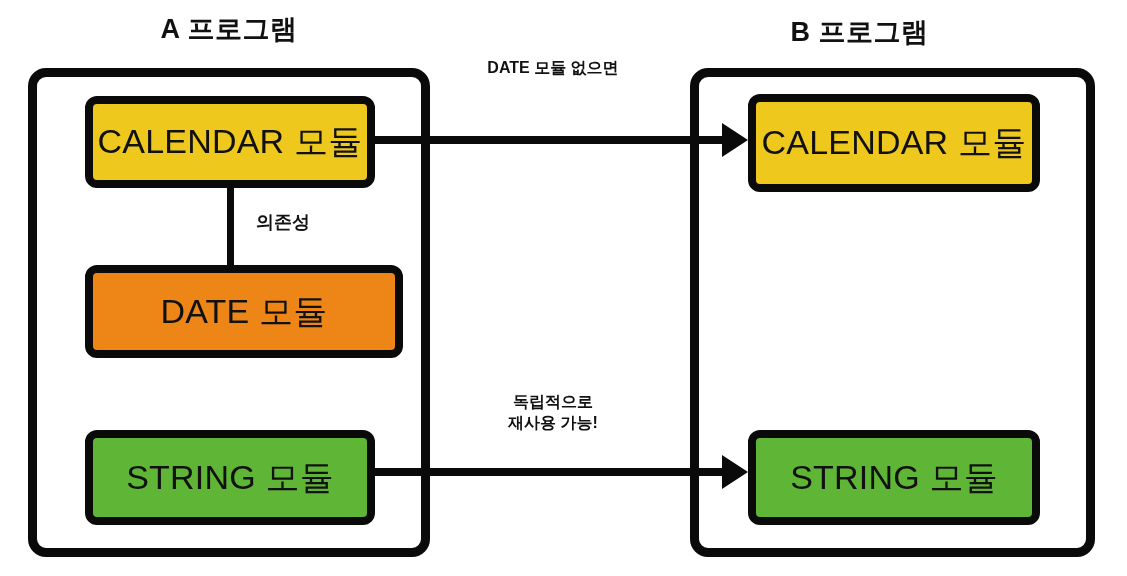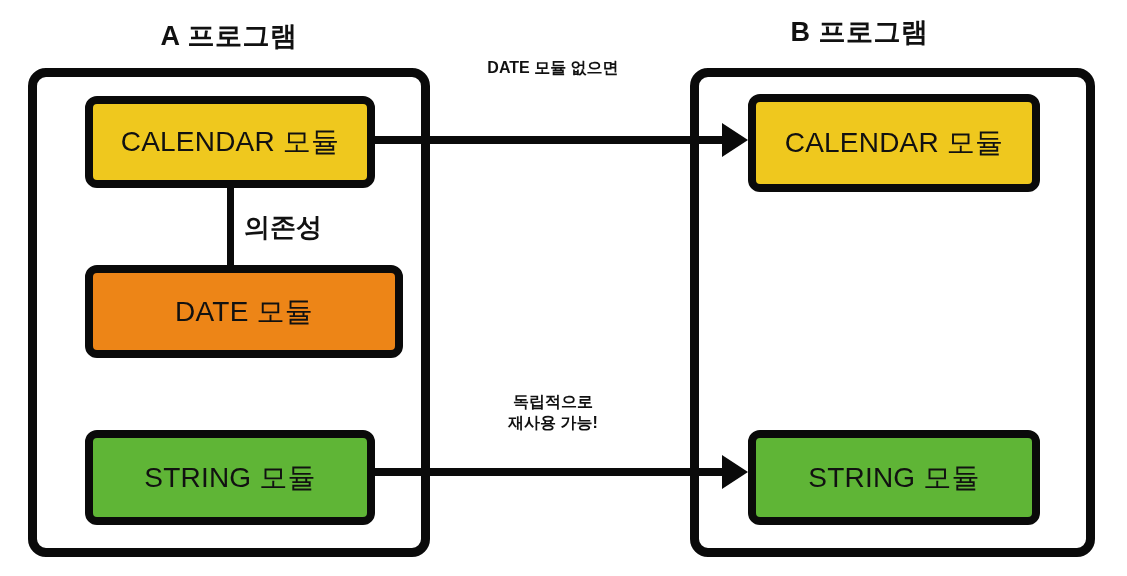--- a/index.html
+++ b/index.html
@@ -32,33 +32,33 @@
   
   .program-title {
     position: absolute;
     font-size: 27px;
     font-weight: bold;
     color: #111111;
     letter-spacing: 0.5px;
     text-align: center;
     white-space: nowrap;
   }
-  #program-a-title { left: 28px;  top: 18px; width: 402px; }
+  #program-a-title { left: 28px;  top: 11px; width: 402px; }
   #program-b-title { left: 657px; top: 14px; width: 405px; }
 
   
   .module {
     position: absolute;
     border: 8px solid #0a0a0a;
     border-radius: 12px;
     box-sizing: border-box;
     display: flex;
     align-items: center;
     justify-content: center;
-    font-size: 28px;
+    font-size: 34px;
     font-weight: 500;
     color: #111111;
     white-space: nowrap;
     letter-spacing: 0.2px;
   }
   #module-a-calendar { left: 85px;  top: 96px;  width: 290px; height: 92px; }
   #module-a-date     { left: 85px;  top: 265px; width: 318px; height: 93px; }
   #module-a-string   { left: 85px;  top: 430px; width: 290px; height: 95px; }
   #module-b-calendar { left: 748px; top: 94px;  width: 292px; height: 98px; }
   #module-b-string   { left: 748px; top: 430px; width: 292px; height: 95px; }
@@ -67,23 +67,23 @@
   #dependency-line {
     position: absolute;
     left: 227px;
     top: 186px;
     width: 7px;
     height: 82px;
     background: #0a0a0a;
   }
   #dependency-label {
     position: absolute;
-    left: 244px;
+    left: 256px;
     top: 210px;
-    font-size: 26px;
+    font-size: 18px;
     font-weight: bold;
     color: #111111;
     white-space: nowrap;
   }
 
   
   .arrow-shaft {
     position: absolute;
     height: 8px;
     background: #0a0a0a;

